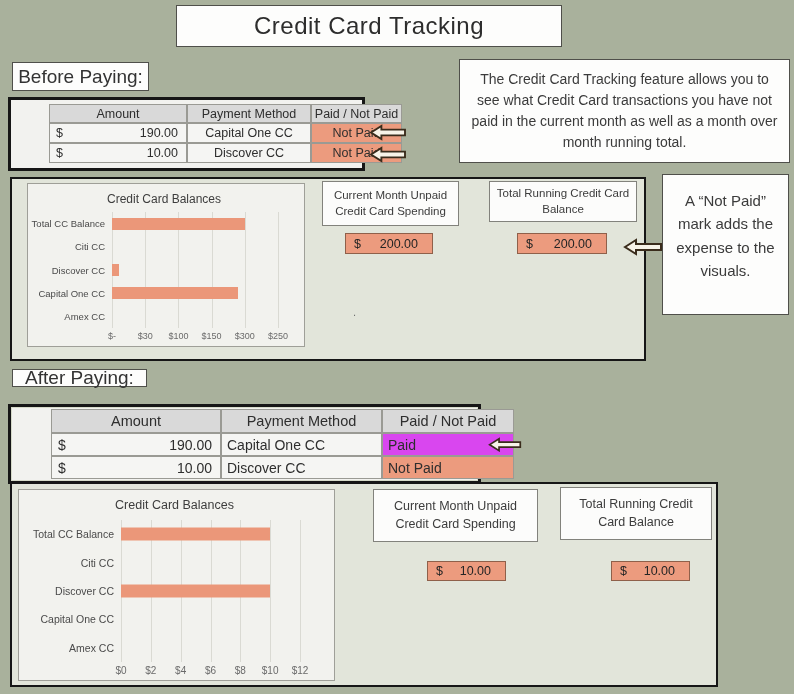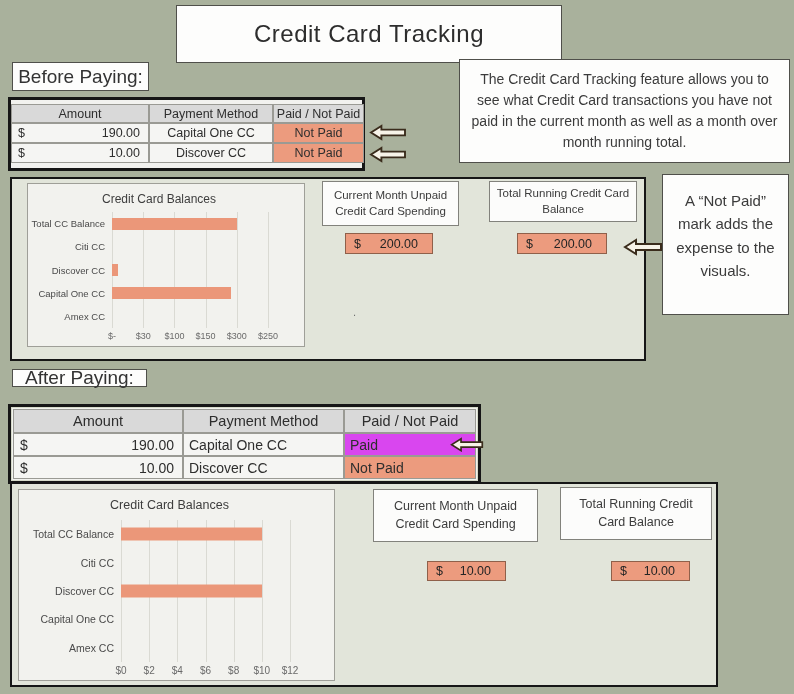--- a/index.html
+++ b/index.html
@@ -3,37 +3,37 @@
 <meta charset="utf-8">
 <style>
   html,body{margin:0;padding:0;}
   body{font-family:"Liberation Sans",sans-serif;background:#a9b19c;}
   #canvas{position:relative;width:794px;height:694px;background:#a9b19c;overflow:hidden;color:#333;}
 
   .white-box{background:#fdfdfc;border:1px solid #4f4f4a;box-sizing:border-box;
              display:flex;align-items:center;justify-content:center;text-align:center;color:#3b3b3b;}
 
   
-  .title-box{position:absolute;left:176px;top:5px;width:386px;height:58px;font-size:24px;letter-spacing:.5px;color:#2d2d2d;}
+  .title-box{position:absolute;left:176px;top:5px;width:386px;height:42px;font-size:24px;letter-spacing:.5px;color:#2d2d2d;}
 
   
   .section-label{position:absolute;font-size:19px;color:#333;}
   #before-label{left:12px;top:62px;width:137px;height:29px;}
   #after-label{left:12px;top:369px;width:135px;height:18px;}
 
   
   #before-note{position:absolute;left:459px;top:59px;width:331px;height:104px;font-size:14px;line-height:1.5;padding:9px 10px;}
   #after-note{position:absolute;left:494px;top:398px;width:293px;height:77px;font-size:14px;line-height:1.5;padding:4px 10px;}
   #side-note{position:absolute;left:662px;top:174px;width:127px;height:141px;font-size:15px;line-height:1.55;padding:6px 8px;align-items:flex-start;padding-top:14px;}
 
   
   .xl-table{position:absolute;box-sizing:border-box;border:3px solid #161616;background:#f2f2ef;}
   #table-before{left:8px;top:97px;width:357px;padding:4px 0 5px 0;}
   #table-after{left:8px;top:404px;width:473px;box-shadow:inset 0 0 0 1px #d6dac9;padding:2px;}
-  .tbl-grid{display:grid;}
+  .tbl-grid{display:grid;padding-left:38px;}
   #table-before .tbl-grid{grid-template-columns:138px 124px 91px;}
   #table-after  .tbl-grid{grid-template-columns:170px 161px 132px;}
   .cell{box-sizing:border-box;border:0.5px solid #9a9a94;display:flex;align-items:center;background:#f5f5f3;color:#2e2e2e;}
   #table-before .cell{height:20px;font-size:12.5px;}
   #table-before .cell.hdr{height:19px;}
   #table-after  .cell{height:23px;font-size:14px;}
   #table-after  .cell.hdr{height:24px;font-size:14.5px;}
   .cell.hdr{background:#d9d9d9;justify-content:center;font-weight:400;}
   .cell.amount{justify-content:space-between;padding:0 8px 0 6px;}
   .cell.center{justify-content:center;}
@@ -48,21 +48,21 @@
   #arrow-t1-r2{left:368px;top:146px;width:40px;height:17px;}
   #arrow-kpi{left:623px;top:238px;width:40px;height:18px;z-index:5;}
   .cell .arrow-inline{position:absolute;right:-9px;top:3px;width:34px;height:16px;}
 
   
   .panel{position:absolute;background:#e2e5da;border:2px solid #161616;box-sizing:border-box;}
   #panel-before{left:10px;top:177px;width:636px;height:184px;}
   #panel-after{left:10px;top:482px;width:708px;height:205px;}
 
   
-  .chart{position:absolute;background:#f2f2ee;border:1px solid #9f9f98;box-sizing:border-box;display:flex;flex-direction:column;padding:8px 18px 2px 4px;}
+  .chart{position:absolute;background:#f2f2ee;border:1px solid #9f9f98;box-sizing:border-box;display:flex;flex-direction:column;padding:8px 8px 2px 4px;}
   #chart-before{left:27px;top:183px;width:278px;height:164px;}
   #chart-after{left:18px;top:489px;width:317px;height:192px;}
   .chart-title{text-align:center;font-size:12px;color:#3d3d3d;margin-bottom:6px;}
   #chart-after .chart-title{font-size:12.5px;margin-bottom:8px;}
   .chart-body{flex:1;display:flex;padding-bottom:16px;min-height:0;}
   .cat-labels{display:flex;flex-direction:column;}
   #chart-before .cat-labels{width:80px;font-size:9.5px;}
   #chart-after  .cat-labels{width:98px;font-size:10.5px;}
   .cat-label{flex:1;display:flex;align-items:center;justify-content:flex-end;padding-right:7px;color:#4a4a4a;white-space:nowrap;}
   .plot{flex:1;position:relative;}

